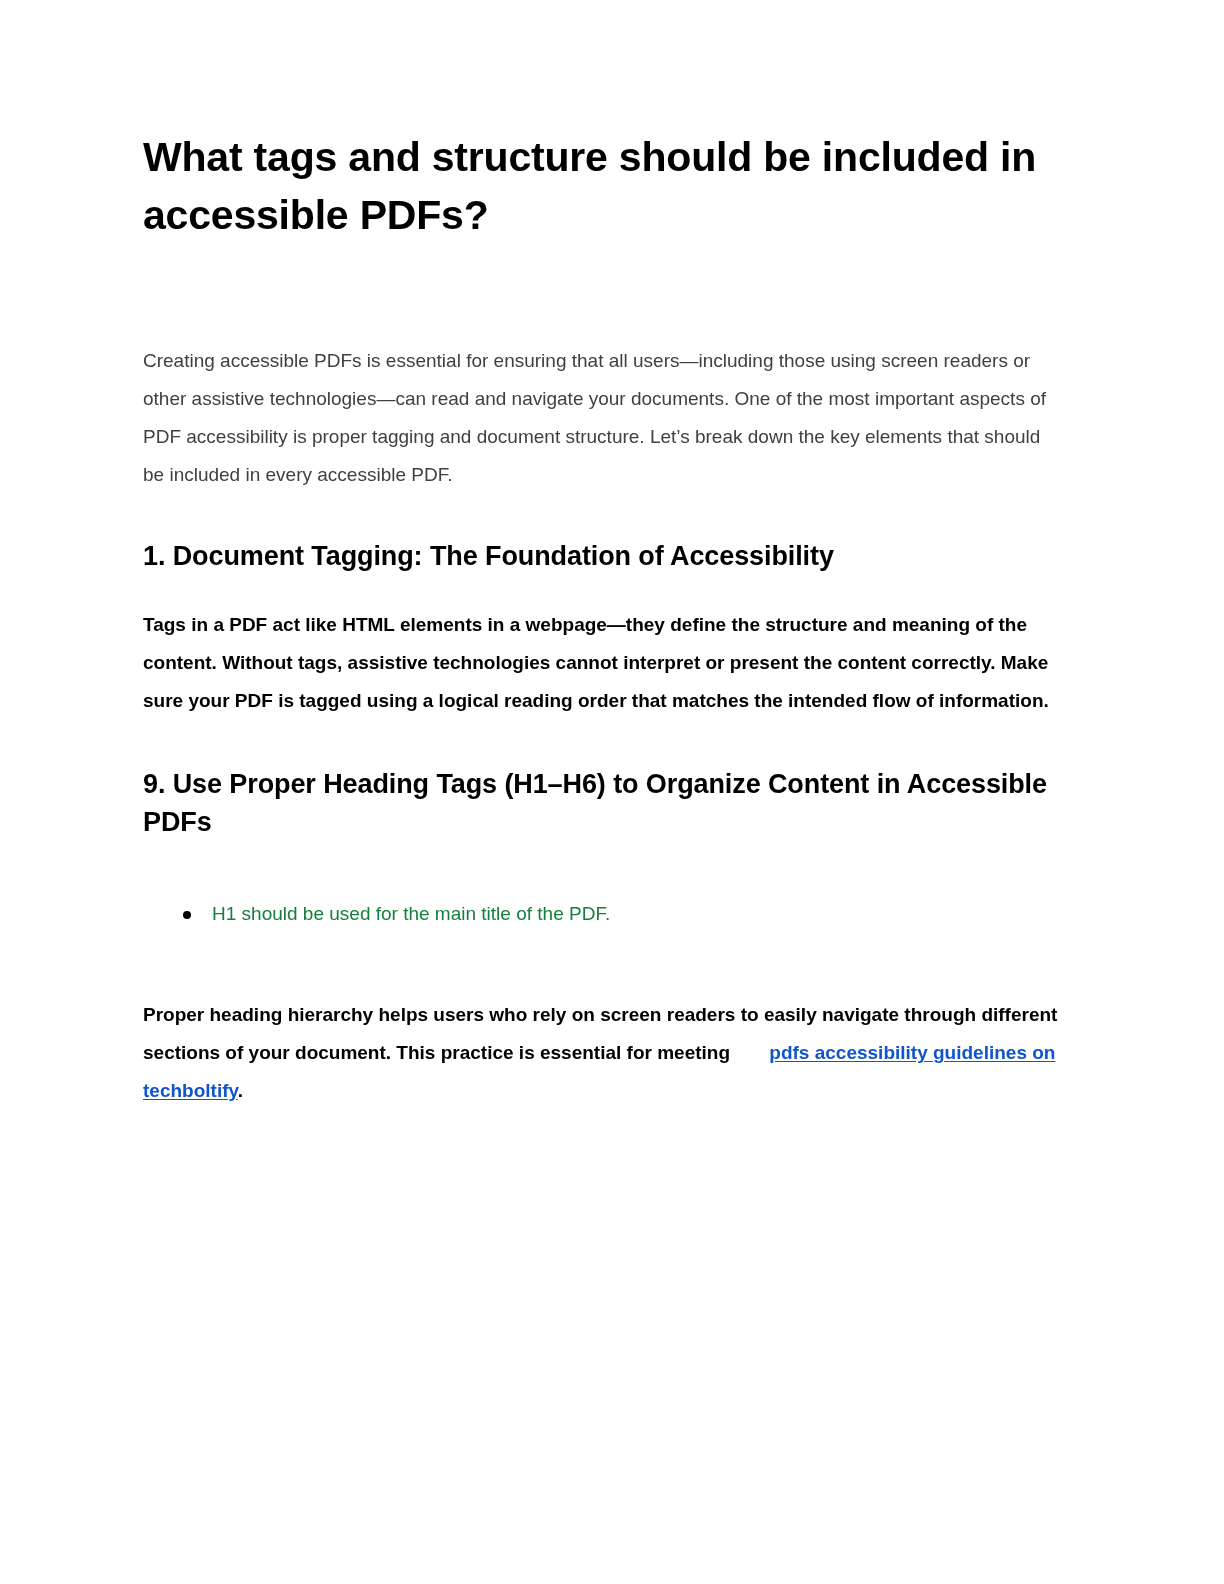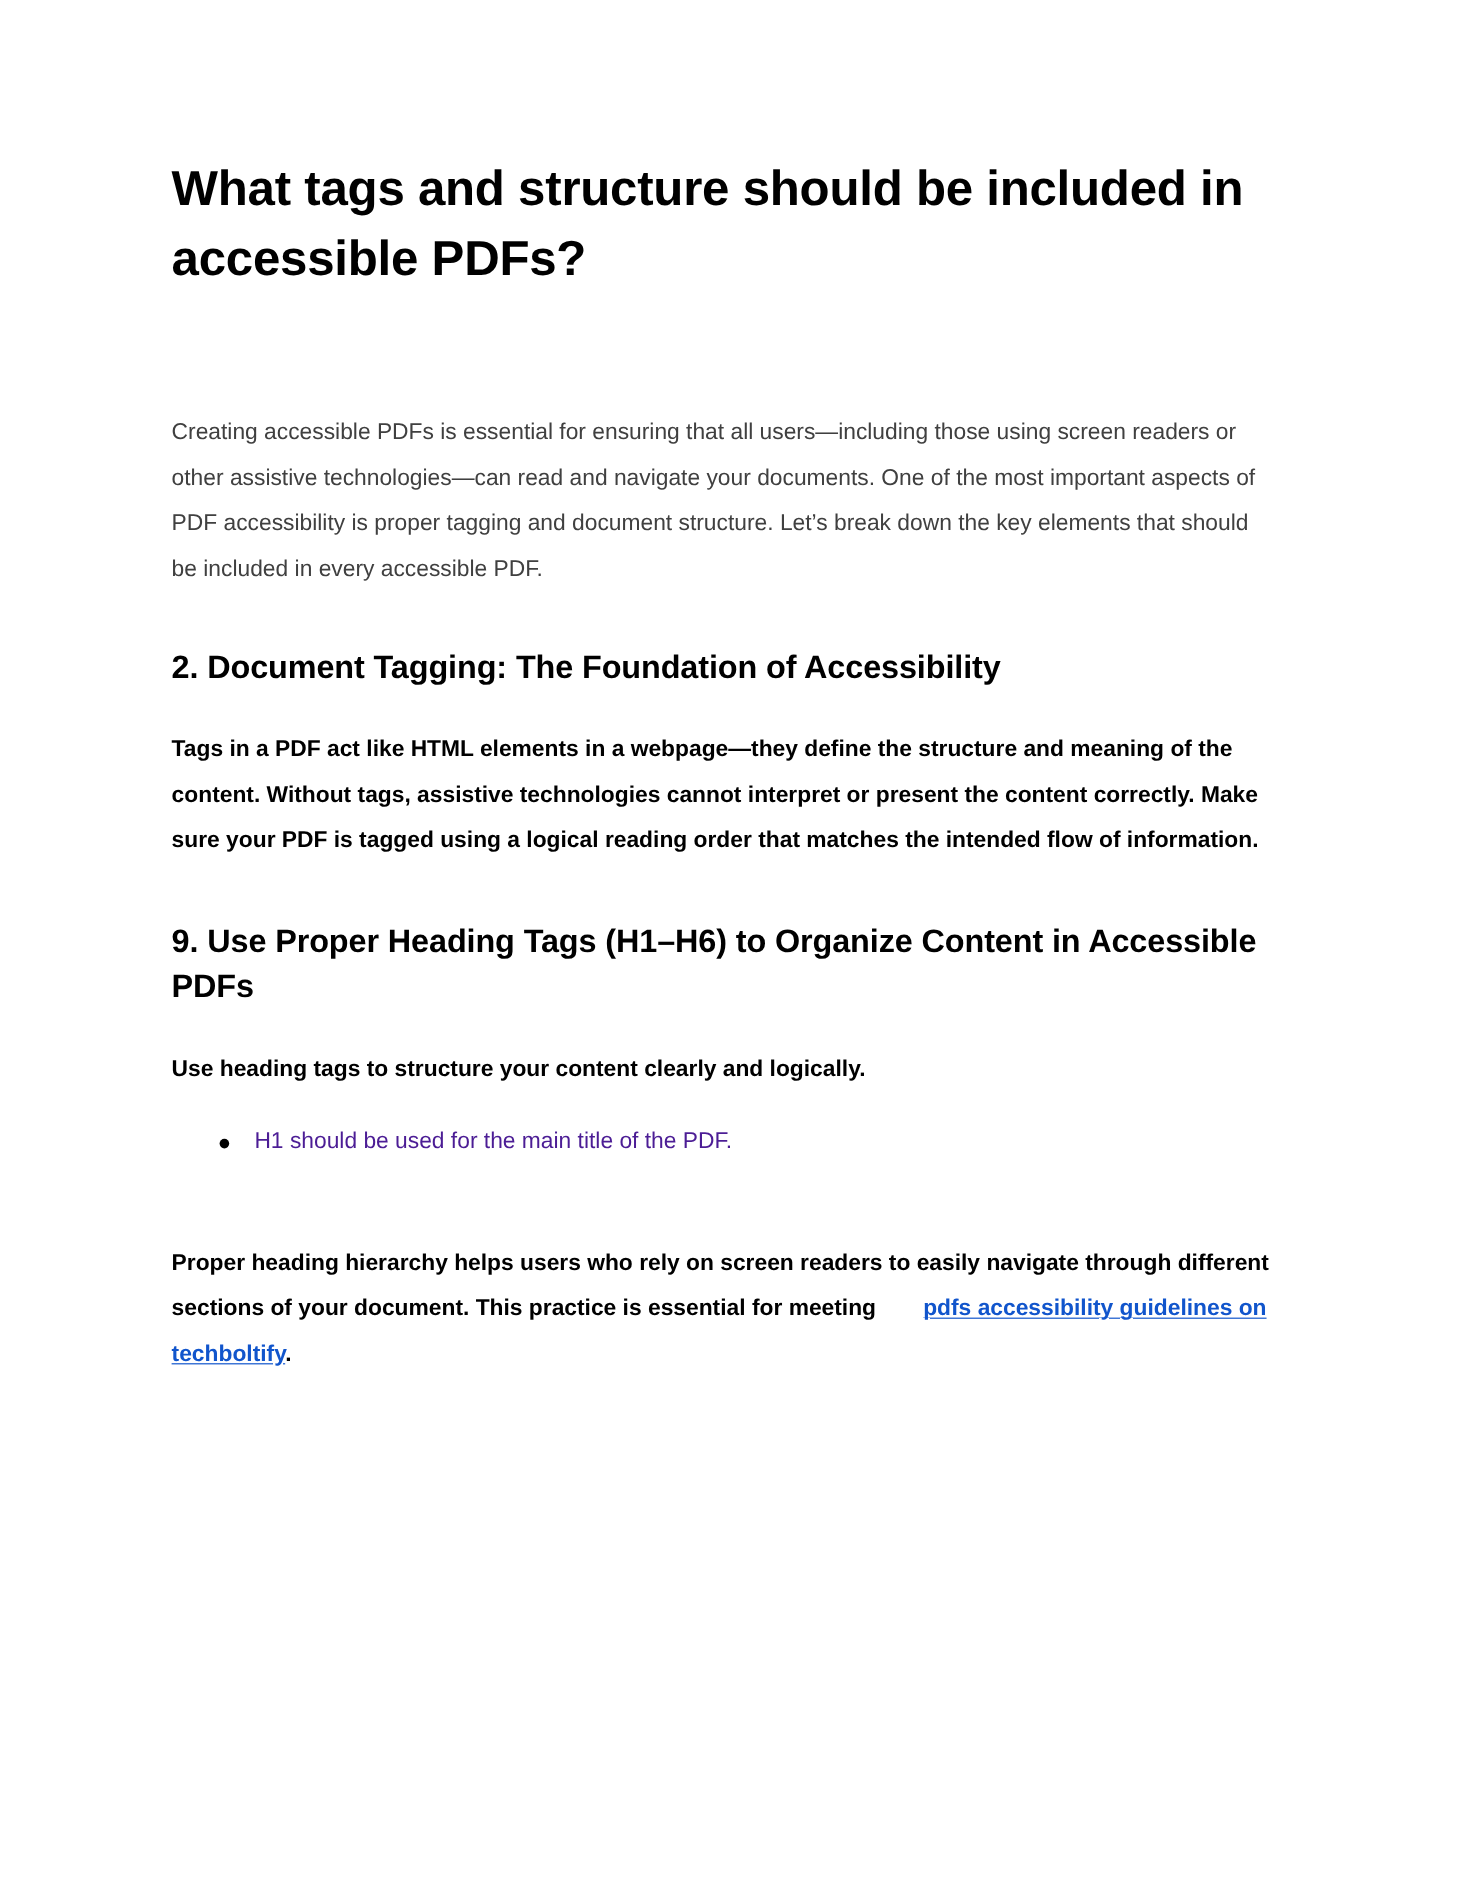--- a/index.html
+++ b/index.html
@@ -78,21 +78,21 @@
   .bullet-list {
     list-style: none;
     margin: 0;
     padding: 0;
   }
 
   .bullet-item {
     position: relative;
     font-size: 19px;
     line-height: 38px;
-    color: #4c1d95;
+    color: #15803d;
     padding-left: 69px;
     margin-top: 36px;
   }
 
   .bullet-item:first-child {
     margin-top: 22px;
   }
 
   .bullet-marker {
     position: absolute;
@@ -130,33 +130,32 @@
   <div class="content">
 
     <h1 class="doc-title">What tags and structure should be included in accessible PDFs?</h1>
 
     <div class="spacer-title-intro"></div>
 
     <p class="intro-para">Creating accessible PDFs is essential for ensuring that all users—including those using screen readers or other assistive technologies—can read and navigate your documents. One of the most important aspects of PDF accessibility is proper tagging and document structure. Let’s break down the key elements that should be included in every accessible PDF.</p>
 
     <div class="spacer-intro-h2"></div>
 
-    <h2 class="section-heading">2. Document Tagging: The Foundation of Accessibility</h2>
+    <h2 class="section-heading">1. Document Tagging: The Foundation of Accessibility</h2>
 
     <div class="spacer-h2-para"></div>
 
     <p class="body-para">Tags in a PDF act like HTML elements in a webpage—they define the structure and meaning of the content. Without tags, assistive technologies cannot interpret or present the content correctly. Make sure your PDF is tagged using a logical reading order that matches the intended flow of information.</p>
 
     <div class="spacer-para-h2b"></div>
 
     <h2 class="section-heading">9. Use Proper Heading Tags (H1–H6) to Organize Content in Accessible PDFs</h2>
 
     <div class="spacer-h2b-para"></div>
 
-    <p class="body-para">Use heading tags to structure your content clearly and logically.</p>
 
     <ul class="bullet-list">
       <li class="bullet-item">
         <span class="bullet-marker"></span>
         <span>H1 should be used for the main title of the PDF.</span>
       </li>
     </ul>
 
     <div class="spacer-list-para"></div>
 

